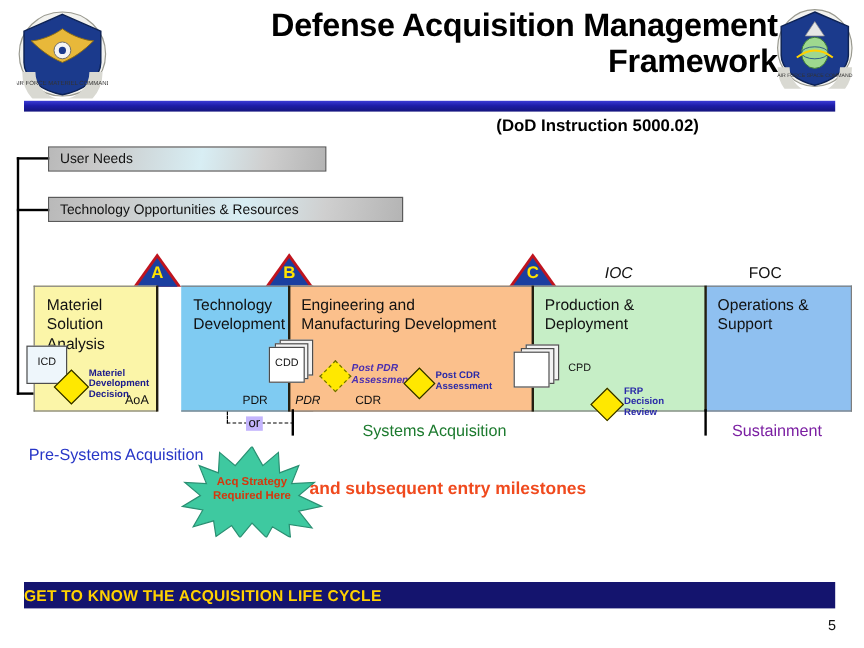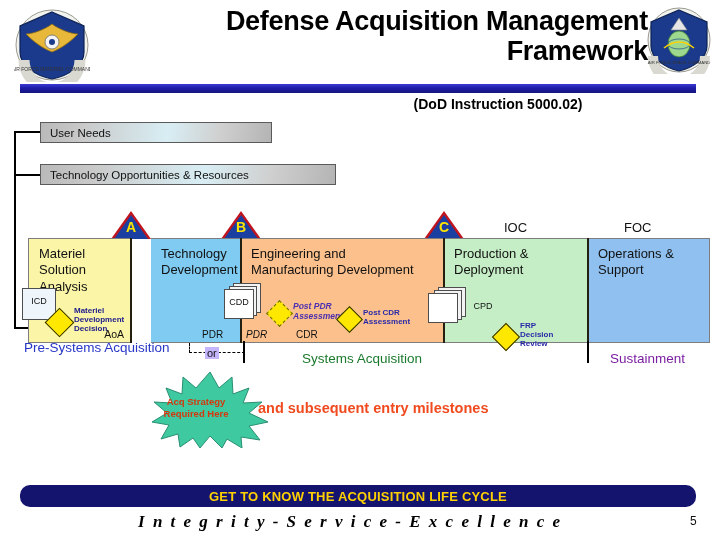--- a/index.html
+++ b/index.html
@@ -133,33 +133,33 @@
 
   
   .cat{position:absolute;font-size:13.5px;}
   #cat-pre{color:#2736c7;}
   #cat-sys{color:#1c7a2e;}
   #cat-sus{color:#7b1fa2;}
 
   
   .burst{position:absolute;left:150px;top:372px;width:120px;height:76px;}
   .burst-text{
-    position:absolute;left:144px;top:396px;width:104px;
+    position:absolute;left:158px;top:396px;width:104px;
     text-align:center;font-size:9.5px;font-weight:bold;color:#d4380d;
     line-height:1.25;white-space:pre-line;
   }
   .burst-after{
     position:absolute;left:258px;top:400px;
     font-size:14.5px;font-weight:bold;color:#f04a1e;
   }
 
   
   .footbar{
     position:absolute;left:20px;top:485px;width:676px;height:22px;
-    background:#14146e;display:flex;align-items:center;justify-content:center;border-radius:10px;
+    background:#14146e;display:flex;align-items:center;justify-content:flex-start;
   }
   .footbar span{font-size:13px;font-weight:bold;color:#ffd100;letter-spacing:.2px;}
   .motto{
     position:absolute;left:0;top:512px;width:700px;text-align:center;
     font-family:"Liberation Serif", serif;
     font-size:17px;font-style:italic;font-weight:bold;color:#000;
     letter-spacing:2px;
   }
   .pageno{
     position:absolute;left:690px;top:514px;
@@ -222,21 +222,21 @@
     <div class="tri"></div>
     <div class="tri2"></div>
     <div class="mslabel">B</div>
   </div>
   <div class="ms" style="left:424px;top:211px;">
     <div class="tri"></div>
     <div class="tri2"></div>
     <div class="mslabel">C</div>
   </div>
 
-  <div class="iocfoc" style="left:504px;top:220px;">IOC</div>
+  <div class="iocfoc" style="left:504px;top:220px;font-style:italic;">IOC</div>
   <div class="iocfoc" style="left:624px;top:220px;">FOC</div>
 
   <div class="band">
 
     <div class="phase" id="ph-msa">
       <div class="ptitle">Materiel
 Solution
 Analysis</div>
       <div class="corner">AoA</div>
     </div>
@@ -312,34 +312,33 @@
   <div class="dia" style="left:494px;top:300px;width:92px;height:34px;margin-top:20px;">
     <div class="dshape" style="left:2px;top:7px;width:18px;height:18px;"></div>
     <div class="dlabel" style="left:26px;top:1px;">FRP
 Decision
 Review</div>
   </div>
 
   <div class="orbox" style="left:189px;top:343px;width:56px;height:10px;"></div>
   <div class="ortext" style="left:205px;top:347px;">or</div>
 
-  <div class="cat" id="cat-pre" style="left:24px;top:340px;">Pre-Systems Acquisition</div>
+  <div class="cat" id="cat-pre" style="left:24px;top:371px;">Pre-Systems Acquisition</div>
   <div class="cat" id="cat-sys" style="left:302px;top:351px;">Systems Acquisition</div>
   <div class="cat" id="cat-sus" style="left:610px;top:351px;">Sustainment</div>
   <div class="ln" style="left:243px;top:341px;width:2px;height:22px;"></div>
   <div class="ln" style="left:587px;top:341px;width:2px;height:22px;"></div>
 
   <div class="burst">
     <svg width="120" height="76" viewBox="0 0 120 76" aria-hidden="true">
       <polygon points="60,0 69,16 82,5 83,22 99,16 93,31 112,30 99,41 118,50 99,54 110,68 91,65 92,76 77,67 72,76 60,64 50,76 43,66 30,75 28,62 11,67 19,53 2,50 17,41 4,30 22,31 16,16 32,22 33,5 46,16" fill="#3ec9a0" stroke="#2a8f72" stroke-width="1"></polygon>
     </svg>
   </div>
   <div class="burst-text">Acq Strategy
 Required Here</div>
   <div class="burst-after">and subsequent entry milestones</div>
 
   <div class="footbar">
     <span>GET TO KNOW THE ACQUISITION LIFE CYCLE</span>
   </div>
-  <div class="motto">I n t e g r i t y  -  S e r v i c e  -  E x c e l l e n c e</div>
   <div class="pageno">5</div>
 
 </div>
 
 </body></html>

